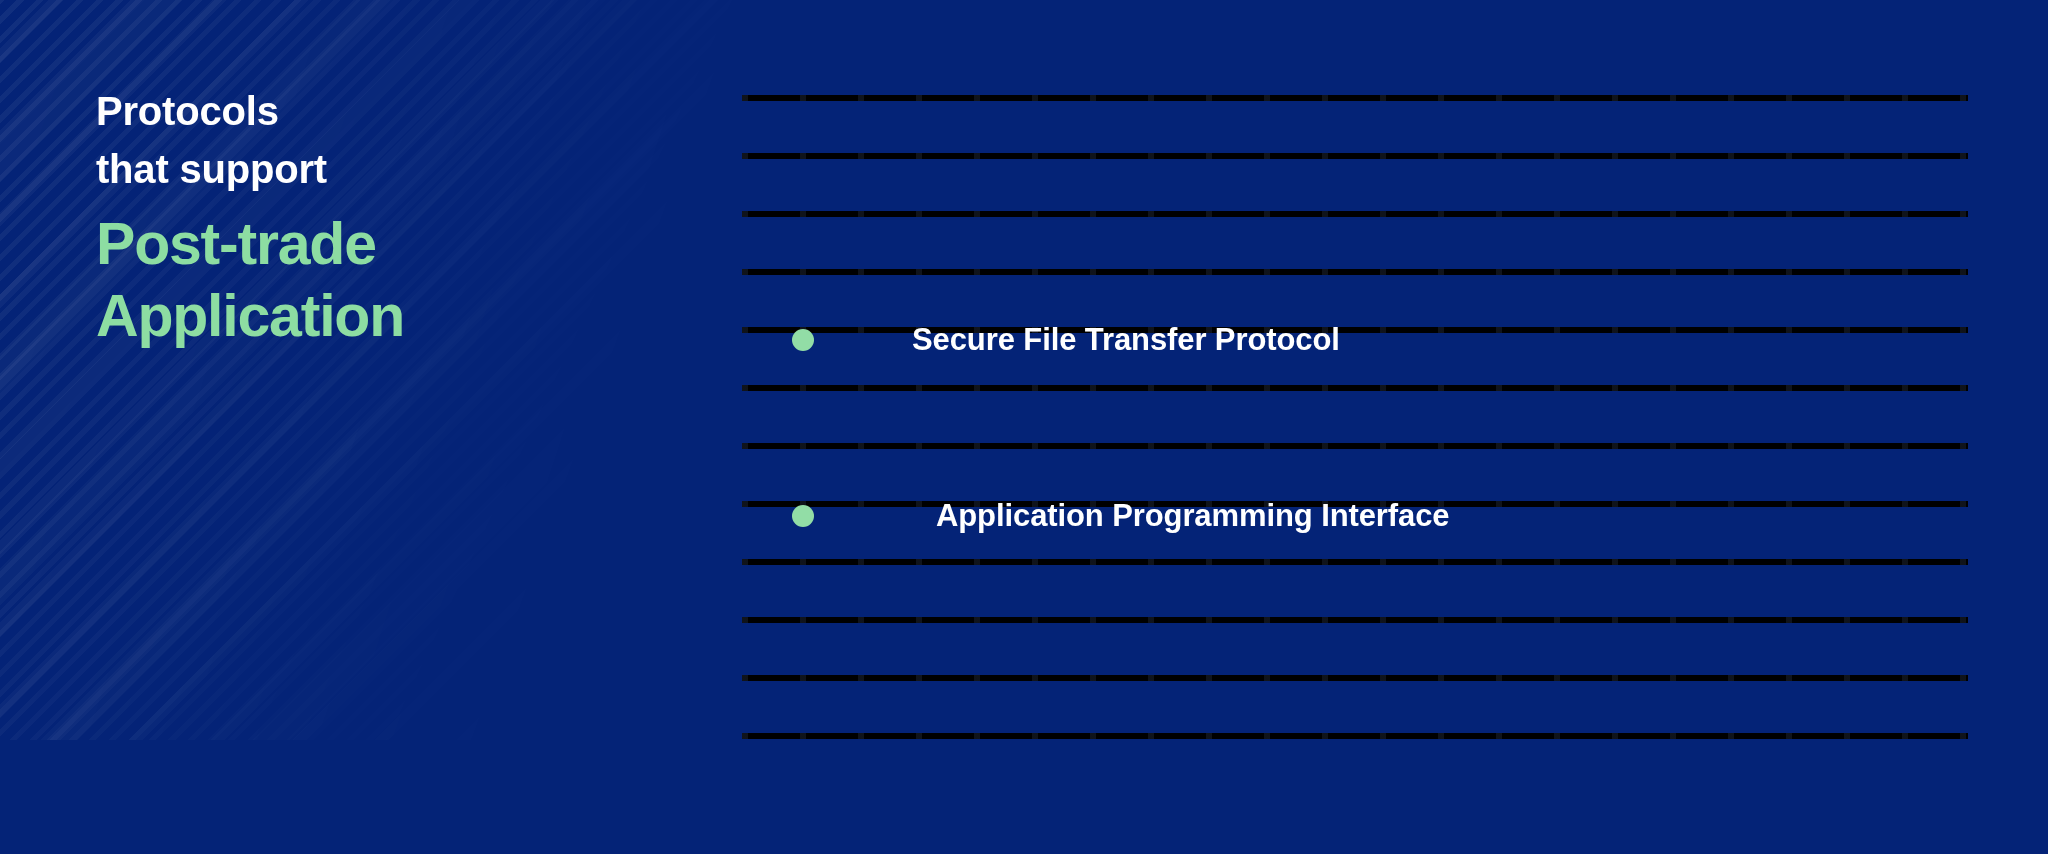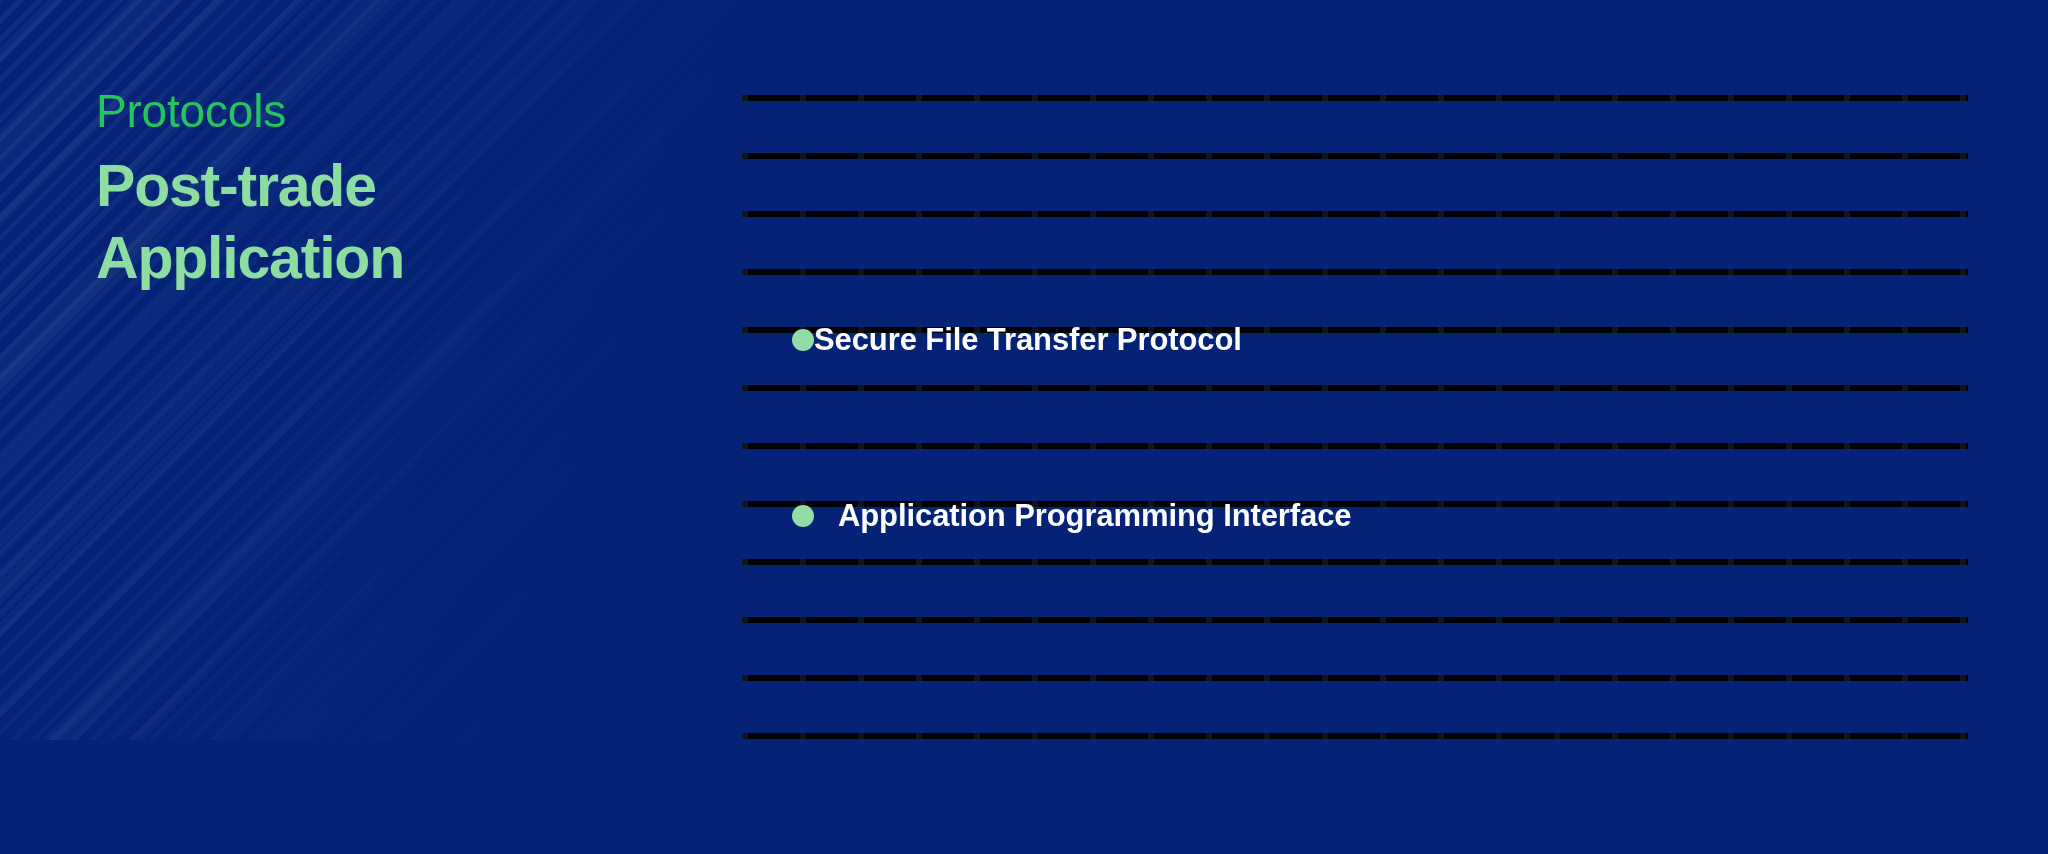--- a/index.html
+++ b/index.html
@@ -140,24 +140,24 @@
     height: 100%;
   }
 
   .headline {
     position: absolute;
     left: 96px;
     top: 82px;
     width: 620px;
   }
   .headline-line {
-    font-size: 46px;
+    font-size: 40px;
     line-height: 58px;
-    font-weight: 400;
-    color: #22c55e;
+    font-weight: 700;
+    color: #ffffff;
     letter-spacing: -0.2px;
     white-space: nowrap;
   }
   .headline-emph {
     font-size: 59px;
     line-height: 72px;
     font-weight: 700;
     color: #8ddda2;
     letter-spacing: -1.2px;
     white-space: nowrap;
@@ -178,20 +178,21 @@
   .bullet-row + .bullet-row { margin-top: 96px; gap: 24px; }
 
   .bullet-dot {
     flex: 0 0 auto;
     width: 22px;
     height: 22px;
     border-radius: 50%;
     background: #92dda6;
   }
   .bullet-label {
+    margin-left: 98px;
     font-size: 31px;
     font-weight: 700;
     color: #ffffff;
     letter-spacing: -0.1px;
     white-space: nowrap;
   }
 </style>
 </head>
 <body>
 
@@ -202,20 +203,21 @@
     <div class="hatch-band b2"></div>
     <div class="hatch-band"></div>
   </div>
 
   <div class="dot-grid-squares"></div>
 
   <div class="content">
 
     <div class="headline">
       <div class="headline-line">Protocols</div>
+      <div class="headline-line">that support</div>
       <div class="headline-emph first">Post-trade</div>
       <div class="headline-emph">Application</div>
     </div>
 
     <div class="bullet-list">
 
       <div class="bullet-row">
         <span class="bullet-dot"></span>
         <span class="bullet-label">Secure File Transfer Protocol</span>
       </div>

